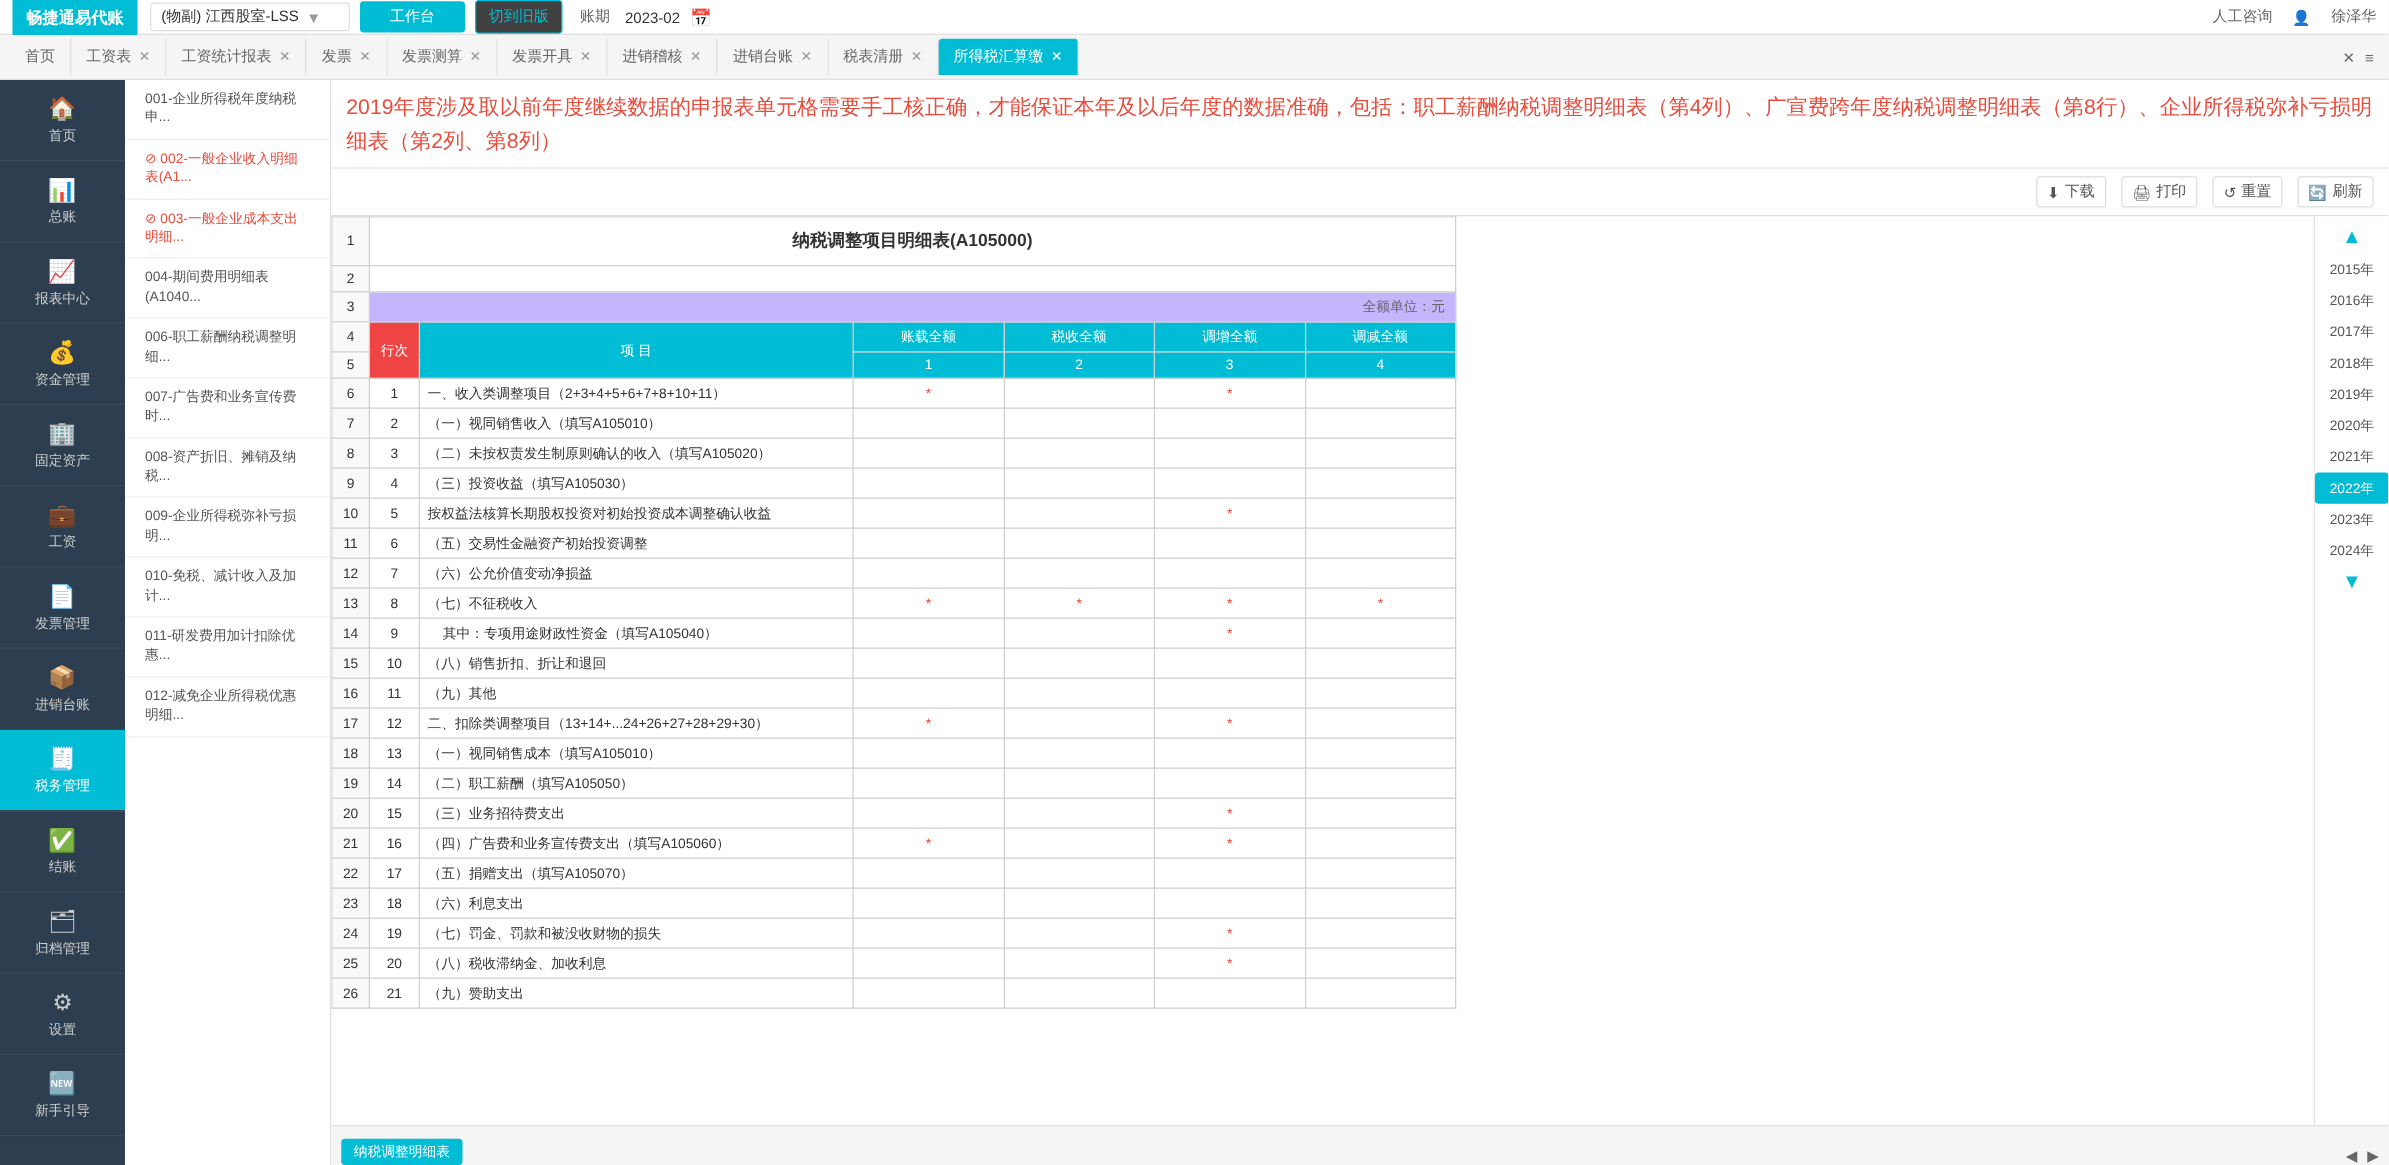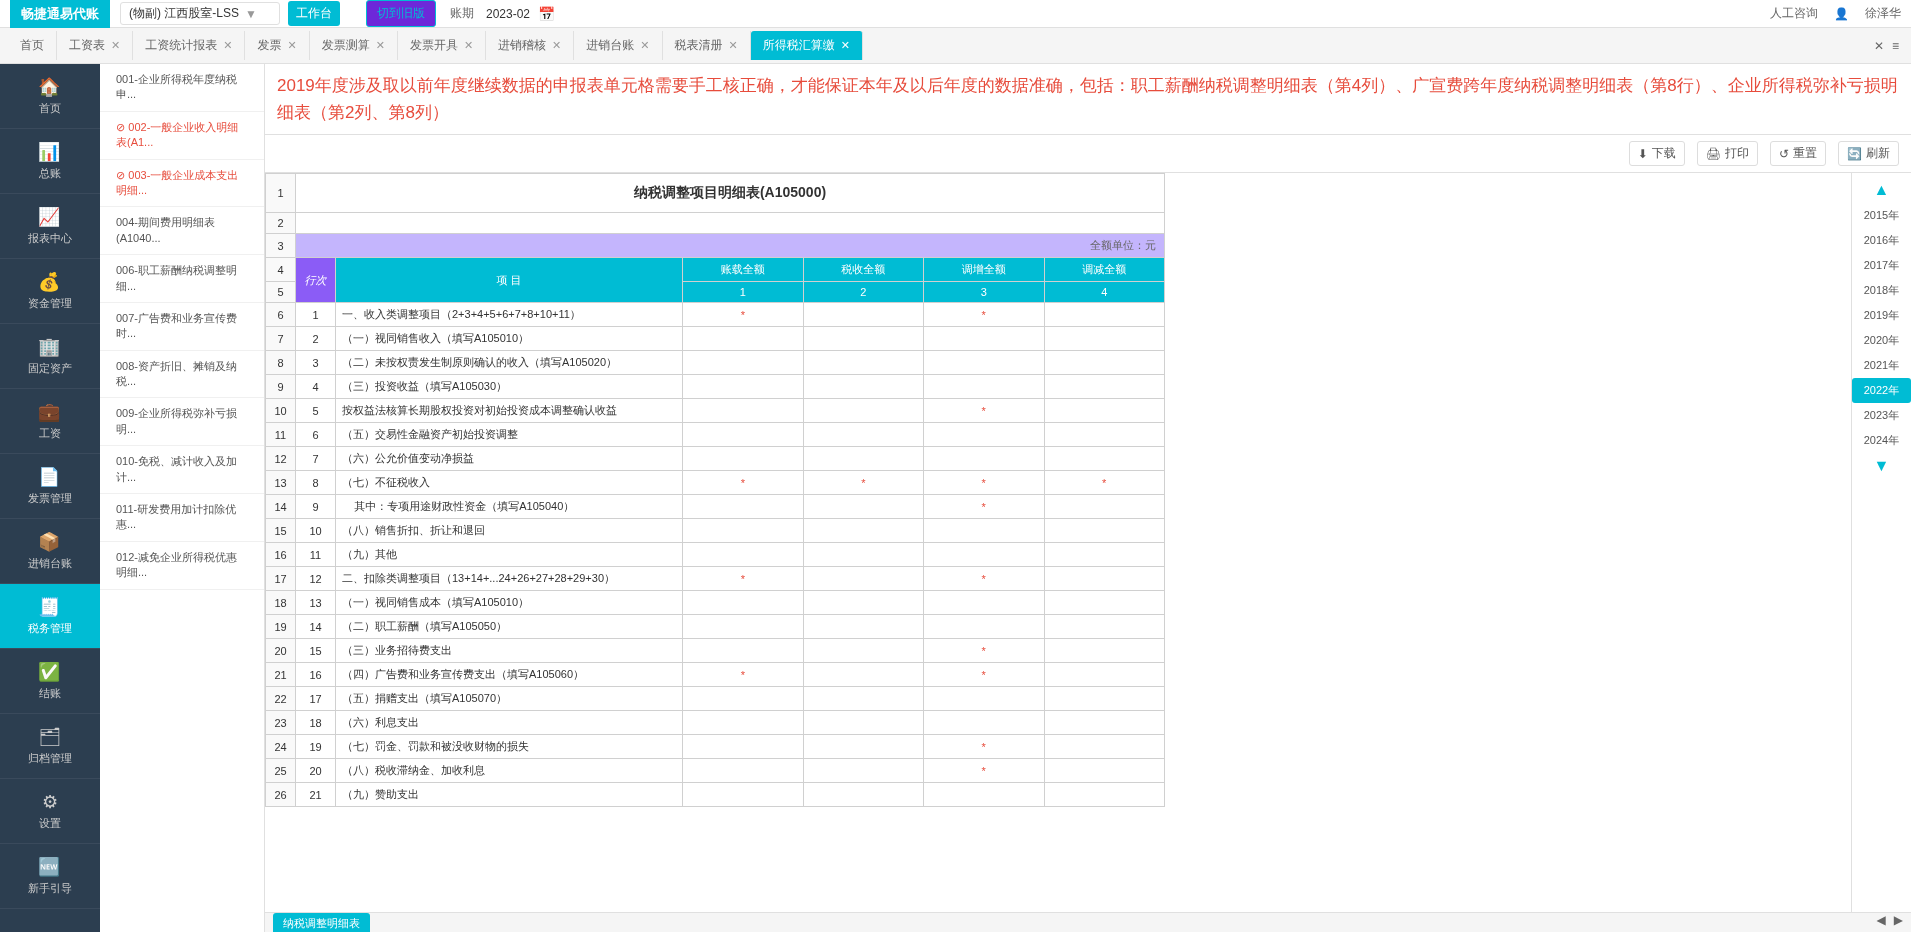--- a/index.html
+++ b/index.html
@@ -17,26 +17,26 @@
     }
     .company-select {
       display: flex; align-items: center; margin-left: 10px;
       border: 1px solid #e0e0e0; border-radius: 3px; padding: 2px 8px;
       font-size: 12px; color: #333; background: #fff; min-width: 160px; cursor: pointer;
     }
     .header-actions {
       display: flex; align-items: center; gap: 8px; margin-left: 8px;
     }
     .btn-workbench {
-      background: #00bcd4; color: #fff; border: none; padding: 4px 8px;
+      background: #00bcd4; color: #fff; border: none; padding: 4px 24px;
       border-radius: 3px; cursor: pointer; font-size: 12px;
     }
     .btn-old {
-      background: #6d28d9; color: #00bcd4; border: 1px solid #00bcd4;
-      padding: 4px 10px; border-radius: 3px; cursor: pointer; font-size: 12px; margin-left: 18px;
+      background: #404040; color: #00bcd4; border: 1px solid #00bcd4;
+      padding: 4px 10px; border-radius: 3px; cursor: pointer; font-size: 12px;
     }
     .period-label { color: #666; font-size: 12px; margin-left: 6px; }
     .period-value { color: #333; font-size: 12px; margin-left: 4px; }
     .header-right { margin-left: auto; display: flex; align-items: center; gap: 16px; color: #666; font-size: 12px; }
     .header-right span { cursor: pointer; }
 
     
     .tab-bar {
       display: flex; align-items: center; background: #f5f5f5;
       border-bottom: 1px solid #e0e0e0; height: 36px; flex-shrink: 0;
@@ -138,22 +138,22 @@
     .data-table td.item-label { text-align: left; min-width: 280px; }
     .data-table td.value-col { text-align: center; min-width: 100px; }
     .data-table td.asterisk { text-align: center; color: #e74c3c; }
 
     
     .col-rownum { background: #f9f9f9 !important; text-align: center; color: #888; width: 30px; }
     .col-linenum { text-align: center; width: 40px; }
 
     
     .bottom-strip {
-      height: 20px; background: #f5f5f5; border-top: 1px solid #e0e0e0;
-      display: flex; align-items: flex-start; padding: 0 8px;
+      height: 32px; background: #f5f5f5; border-top: 1px solid #e0e0e0;
+      display: flex; align-items: flex-end; padding: 0 8px;
       font-size: 11px; flex-shrink: 0;
     }
     .bottom-tab { background: #00bcd4; color: #fff; padding: 3px 10px; border-radius: 3px; margin-right: 6px; }
     .bottom-strip-right { margin-left: auto; display: flex; align-items: center; gap: 8px; }
     .scroll-btn { font-size: 12px; color: #666; cursor: pointer; }
   </style>
 </head>
 <body>
 
 <div class="top-header">
@@ -310,21 +310,21 @@
                   <td class="col-rownum">2</td>
                   <td colspan="6" style="background:#fff;"></td>
                 </tr>
                 <tr>
                   <td class="col-rownum">3</td>
                   <td colspan="6" style="text-align:right; font-size:11px; color:#666; background:#c4b5fd; padding-right:8px;">全额单位：元</td>
                 </tr>
 
                 <tr>
                   <td class="col-rownum">4</td>
-                  <th rowspan="2" style="background:#8b5cf6; color:#fff; width:40px;font-style:italic;">行次</th>
+                  <th rowspan="2" style="background:#ef4444; color:#fff; width:40px;">行次</th>
                   <th rowspan="2" style="background:#00bcd4; color:#fff; min-width:280px;">项 目</th>
                   <th style="background:#00bcd4; color:#fff;">账载全额</th>
                   <th style="background:#00bcd4; color:#fff;margin-top:44px;">税收全额</th>
                   <th style="background:#00bcd4; color:#fff;">调增全额</th>
                   <th style="background:#00bcd4; color:#fff;">调减全额</th>
                 </tr>
                 <tr>
                   <td class="col-rownum">5</td>
                   <th style="background:#00bcd4; color:#fff;">1</th>
                   <th style="background:#00bcd4; color:#fff;">2</th>

